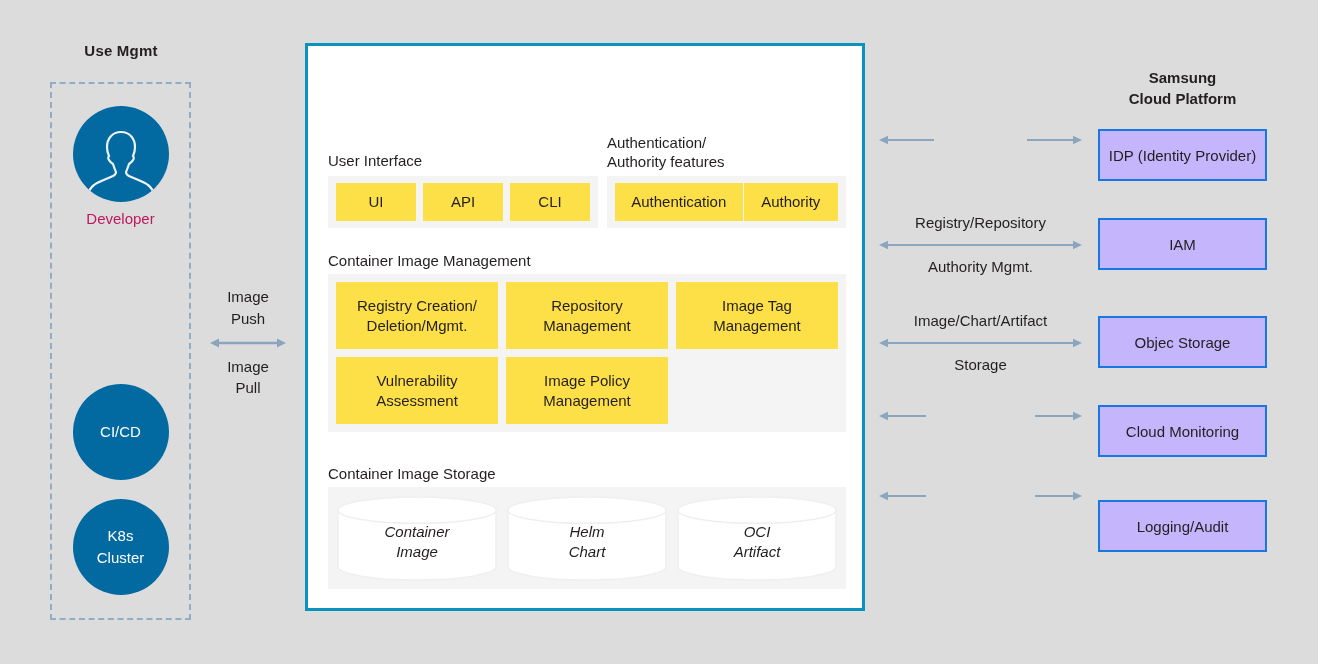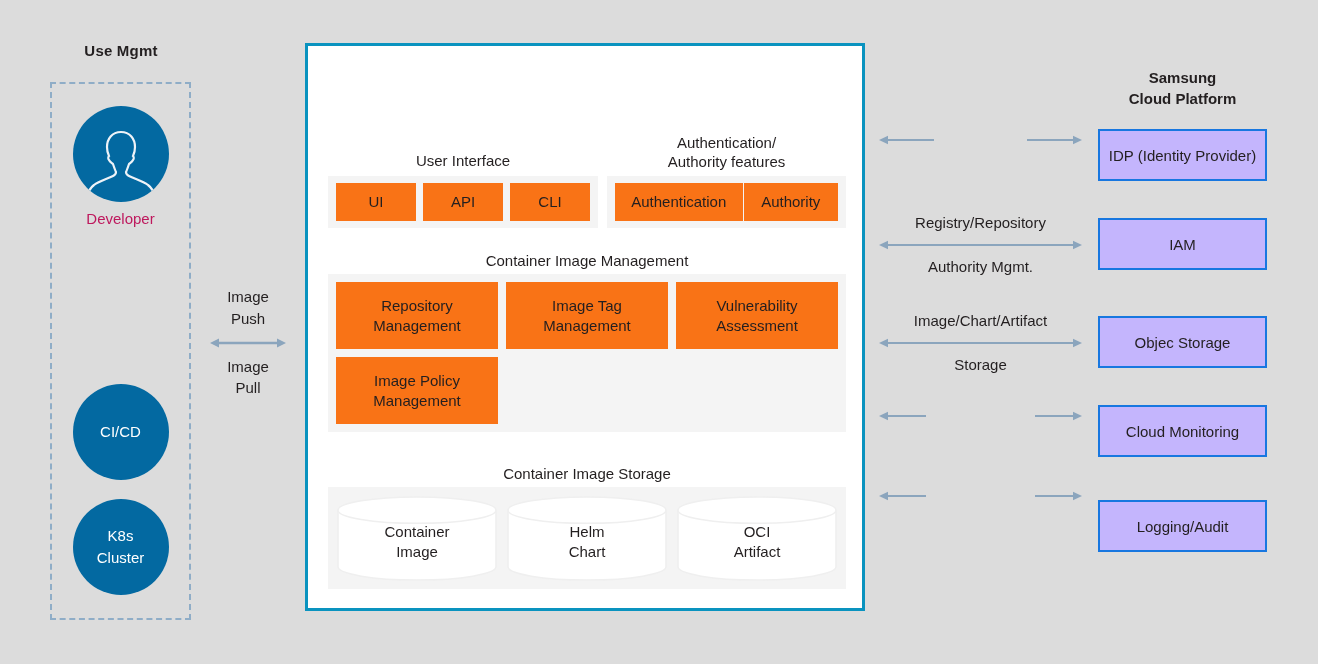--- a/index.html
+++ b/index.html
@@ -50,25 +50,25 @@
   #registry-panel {
     left: 305px; top: 43px; width: 560px; height: 568px;
     background: #ffffff; border: 3px solid #0a93bf;
   }
   #registry-header {
     height: 57px; background: #0a93bf; color: #ffffff;
     display: flex; align-items: center; justify-content: center;
     font-size: 19px; font-weight: bold; letter-spacing: .3px;
   }
   .section-title {
-    text-align: center; font-size: 15px; line-height: 1.28; color: #231f20;
+    font-size: 15px; line-height: 1.28; color: #231f20;
   }
   .group-box { background: #f4f4f4; }
   .cell {
-    background: #f97316; display: flex; align-items: center;
+    background: #fde047; display: flex; align-items: center;
     justify-content: center; text-align: center;
     font-size: 15px; line-height: 1.3; color: #231f20;
   }
   #ui-group { width: 270px; height: 52px; padding: 7px 8px; display: flex; gap: 7px; }
   #ui-group .cell { flex: 1; }
   #auth-group { width: 239px; height: 52px; padding: 7px 8px; display: flex; gap: 1px; }
   #auth-group .cell { flex: 1; }
 
   
   #mgmt-title { position: absolute; left: 20px; top: 205px; width: 518px; }
@@ -81,21 +81,21 @@
   .cell-empty { background: transparent; }
 
   
   #storage-title { position: absolute; left: 20px; top: 418px; width: 518px; }
   #storage-group {
     position: absolute; left: 20px; top: 441px; width: 518px; height: 102px;
     padding: 9px 8px; display: flex; gap: 8px;
   }
   .cylinder {
     flex: 1; position: relative; display: flex; align-items: center;
-    justify-content: center; text-align: center; font-size: 15px; line-height: 1.32;
+    justify-content: center; text-align: center; font-size: 15px; line-height: 1.32; font-style: italic;
   }
   .cylinder .cyl-svg { position: absolute; inset: 0; }
   .cylinder .cyl-text { position: relative; z-index: 2; padding-top: 8px; }
 
   
   #scp-title {
     left: 1085px; top: 67px; width: 195px; text-align: center;
     font-size: 15px; font-weight: bold; line-height: 1.42;
   }
   .scp-box {
@@ -173,20 +173,26 @@
       <div>Authentication/</div>
       <div>Authority features</div>
     </div>
     <div class="abs group-box" id="auth-group" style="left:299px; top:130px;">
       <div class="cell" style="flex:1.35">Authentication</div>
       <div class="cell">Authority</div>
     </div>
 
     <div class="abs section-title" id="mgmt-title">Container Image Management</div>
     <div class="abs group-box" id="mgmt-group">
+      <div class="cell">
+        <span>
+          <span>Registry Creation/</span><br>
+          <span>Deletion/Mgmt.</span>
+        </span>
+      </div>
       <div class="cell">
         <span>
           <span>Repository</span><br>
           <span>Management</span>
         </span>
       </div>
       <div class="cell">
         <span>
           <span>Image Tag</span><br>
           <span>Management</span>

